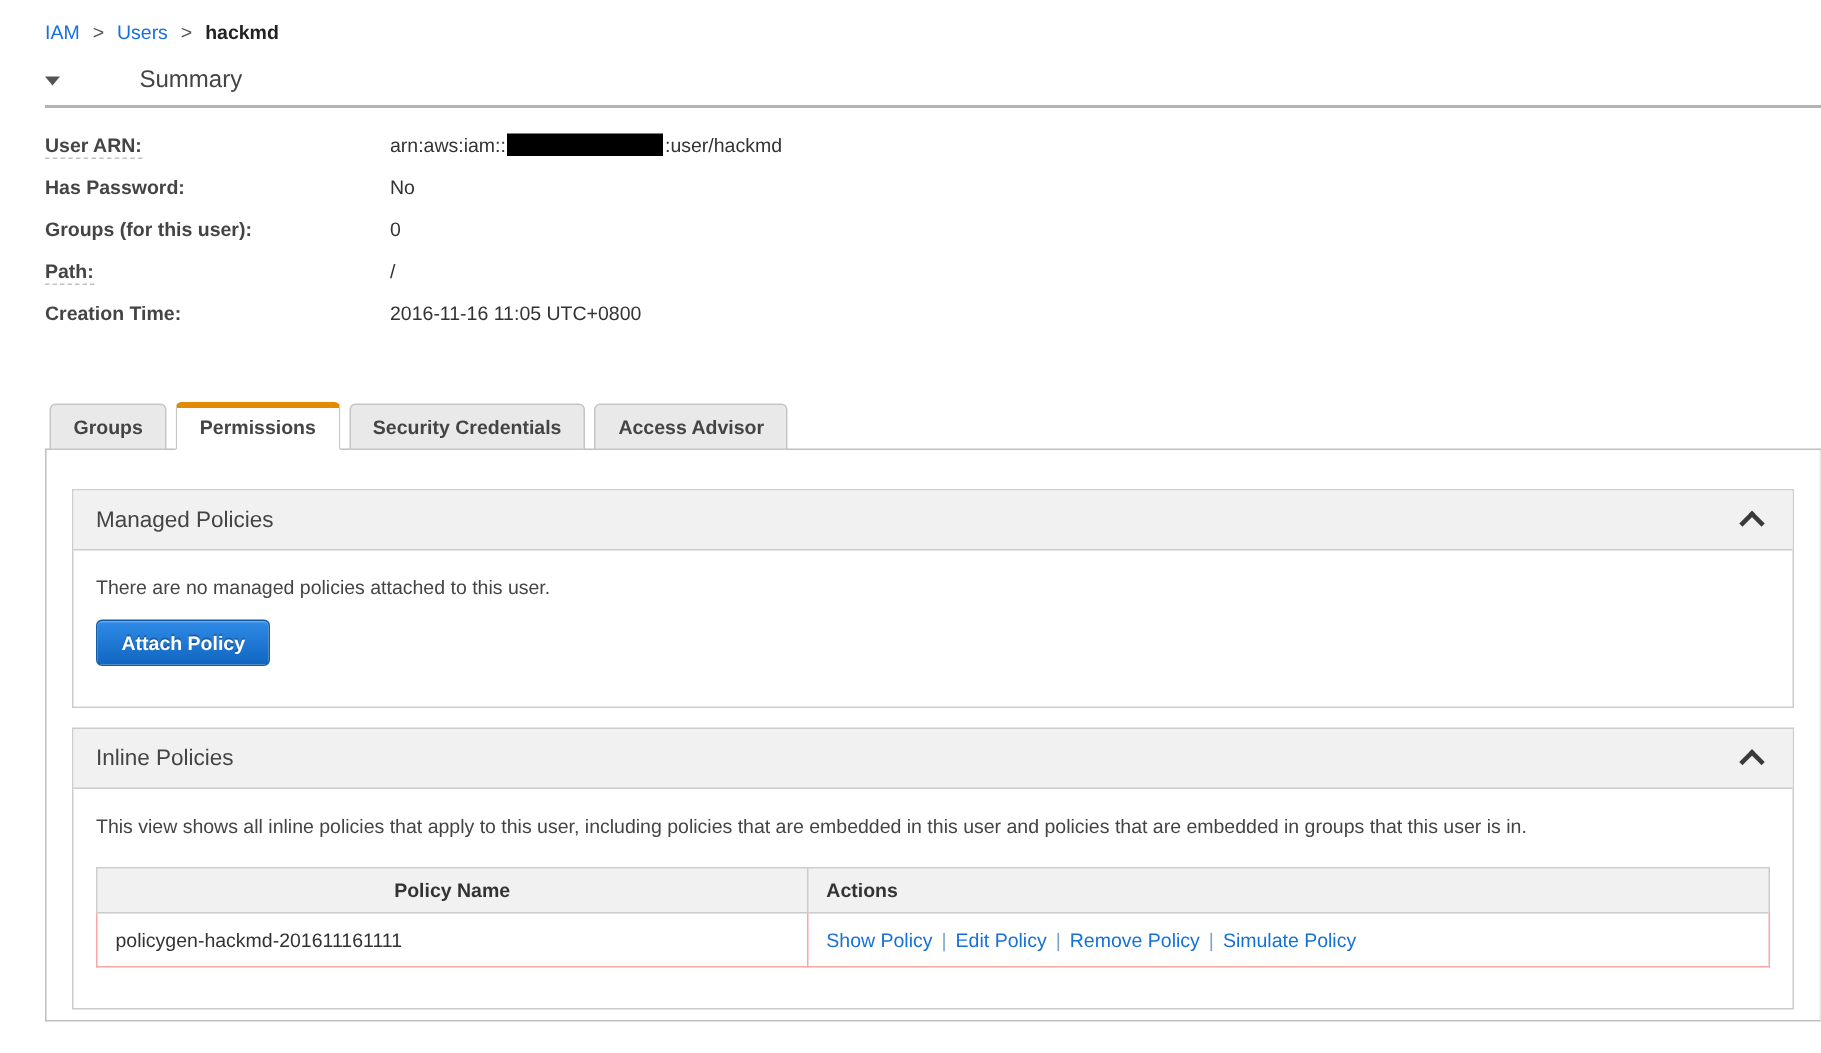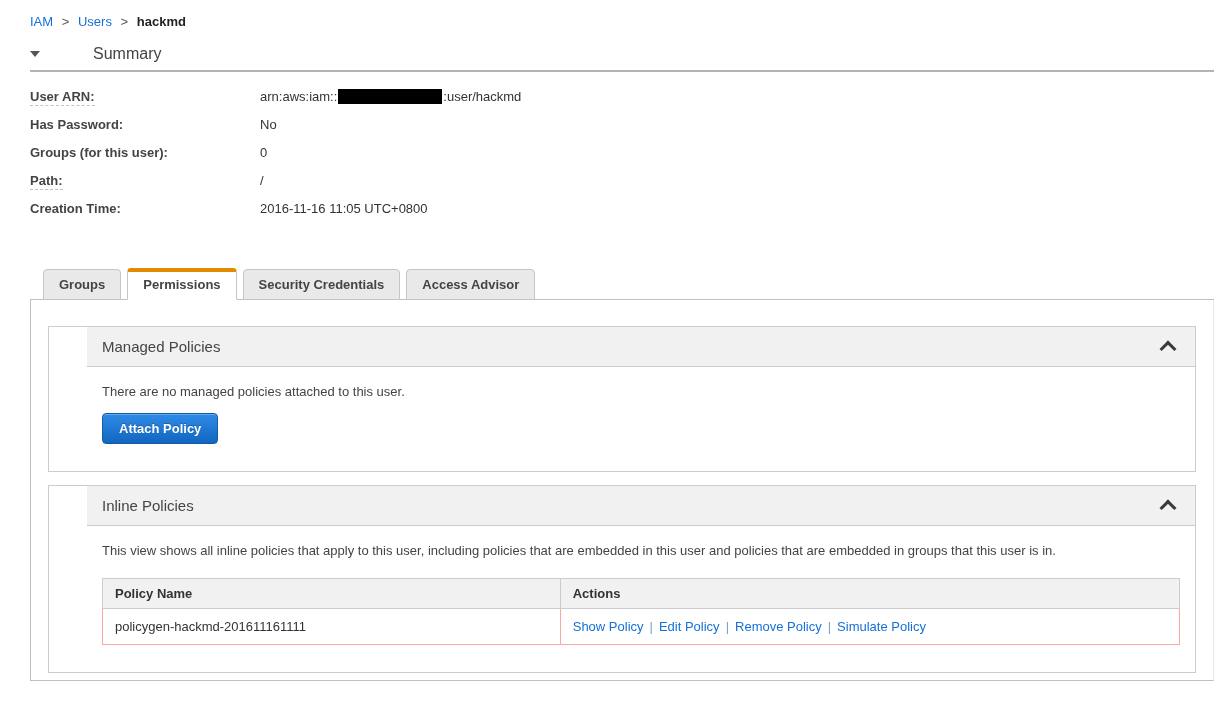--- a/index.html
+++ b/index.html
@@ -28,50 +28,50 @@
   .field-row{display:flex;margin-bottom:10px;line-height:18px;}
   .field-label{width:230px;font-weight:bold;color:#444;flex:none;}
   .dashed{border-bottom:1px dashed #c2c2c2;padding-bottom:1px;text-align:center;}
   .field-value{color:#333;}
   .redact{display:inline-block;width:104px;height:15px;background:#000;vertical-align:middle;margin:0 1px 2px 1px;}
 
   
   .tab-strip{margin:50px 0 0 30px;display:flex;align-items:flex-end;border-bottom:1px solid #bfbfbf;}
   .tab{margin-bottom:-1px;margin-right:6px;border:1px solid #c5c5c5;border-radius:4px 4px 0 0;
        background:#e9e9e9;padding:7px 15px;font-weight:bold;color:#444;cursor:pointer;white-space:nowrap;}
-  .tab:first-child{margin-left:13px;}
+  .tab:first-child{margin-left:3px;}
   .tab.active{background:#fff;border-top:4px solid #e38b00;border-bottom:1px solid #fff;padding-top:5px;}
 
   
   .panel{margin-left:30px;border-left:1px solid #bfbfbf;border-bottom:1px solid #bfbfbf;
          border-right:1px solid #e9e9e9;padding:26px 17px 7px 17px;min-height:380px;box-sizing:border-box;}
 
   
-  .section{border:1px solid #ccc;background:#fff;padding-left:38px;}
+  .section{border:1px solid #ccc;background:#fff;}
   .section.managed{margin-bottom:13px;}
   .section-header{display:flex;justify-content:space-between;align-items:center;background:#f1f1f1;
                   border-bottom:1px solid #ccc;padding:11px 15px;font-size:15px;color:#444;cursor:pointer;}
   .chevron{width:9px;height:9px;border-top:3px solid #3a3a3a;border-right:3px solid #3a3a3a;
            transform:rotate(-45deg);margin:4px 6px 0 0;display:inline-block;cursor:pointer;}
   .section-body{padding:17px 15px 27px 15px;}
   .section-body p{margin:0 0 14px 0;color:#444;}
   .section-body p.desc{margin-bottom:20px;}
 
   
   .btn{display:inline-block;background:linear-gradient(180deg,#2f8be8 0%,#1166c0 100%);
        border:1px solid #135ca4;border-radius:4px;color:#fff;font-weight:bold;font-size:13px;
        font-family:"Liberation Sans",sans-serif;padding:7px 16px;cursor:pointer;
        text-shadow:0 -1px 0 rgba(0,0,0,0.25);box-shadow:inset 0 1px 0 rgba(255,255,255,0.25);}
 
   
   table.policies{width:100%;border-collapse:collapse;margin-top:18px;font-size:13px;}
   table.policies th{background:#f1f1f1;text-align:left;font-weight:bold;color:#333;
                     border:1px solid #ccc;padding:7px 12px;}
   table.policies td{border:1px solid #fca5a5;padding:10px 12px;color:#333;}
-  table.policies .col-name{width:42.5%;}
+  table.policies .col-name{width:42.5%;text-align:center;}
   .pipe{color:#7aa3cc;margin:0 6px;}
 </style>
 </head>
 <body>
 
 <div class="page">
 
   <div class="breadcrumb">
     <a>IAM</a>
     <span class="sep">&gt;</span>

